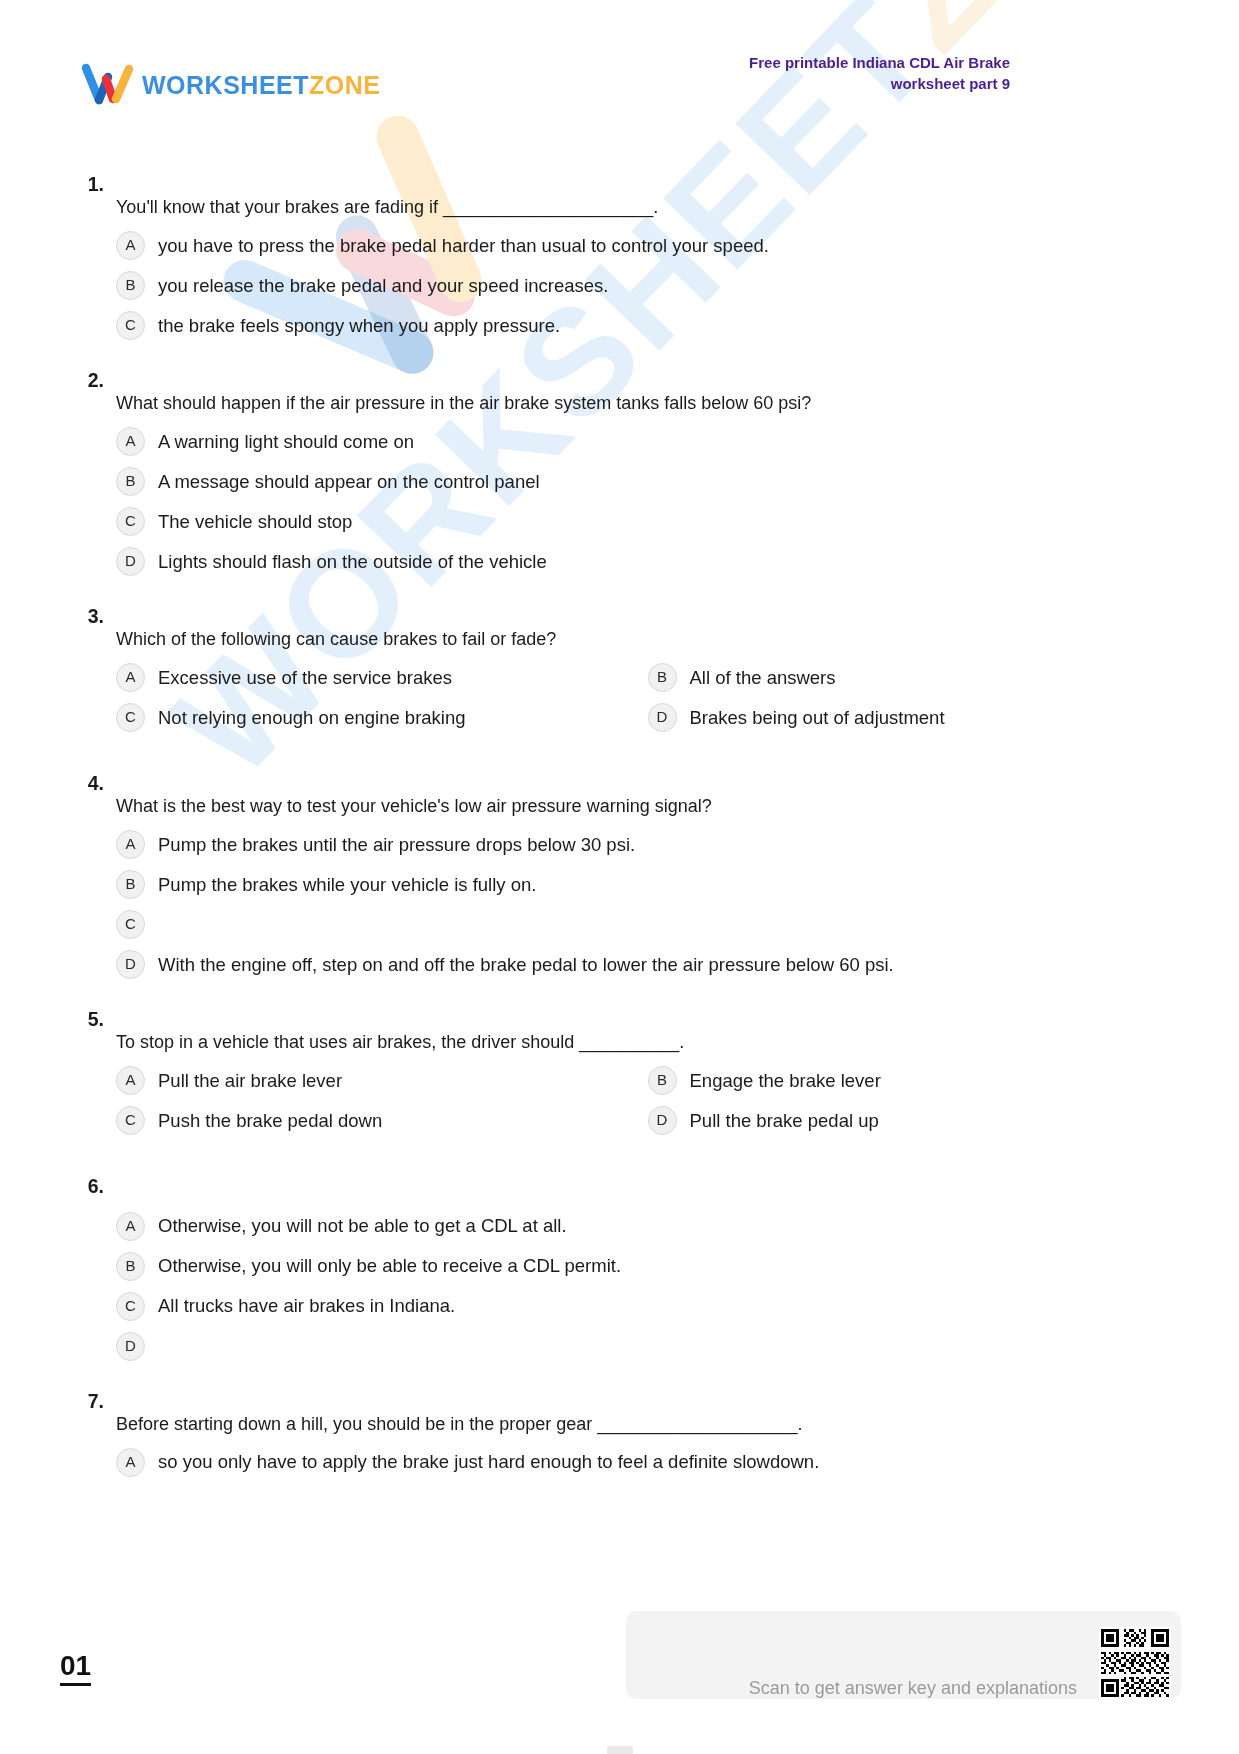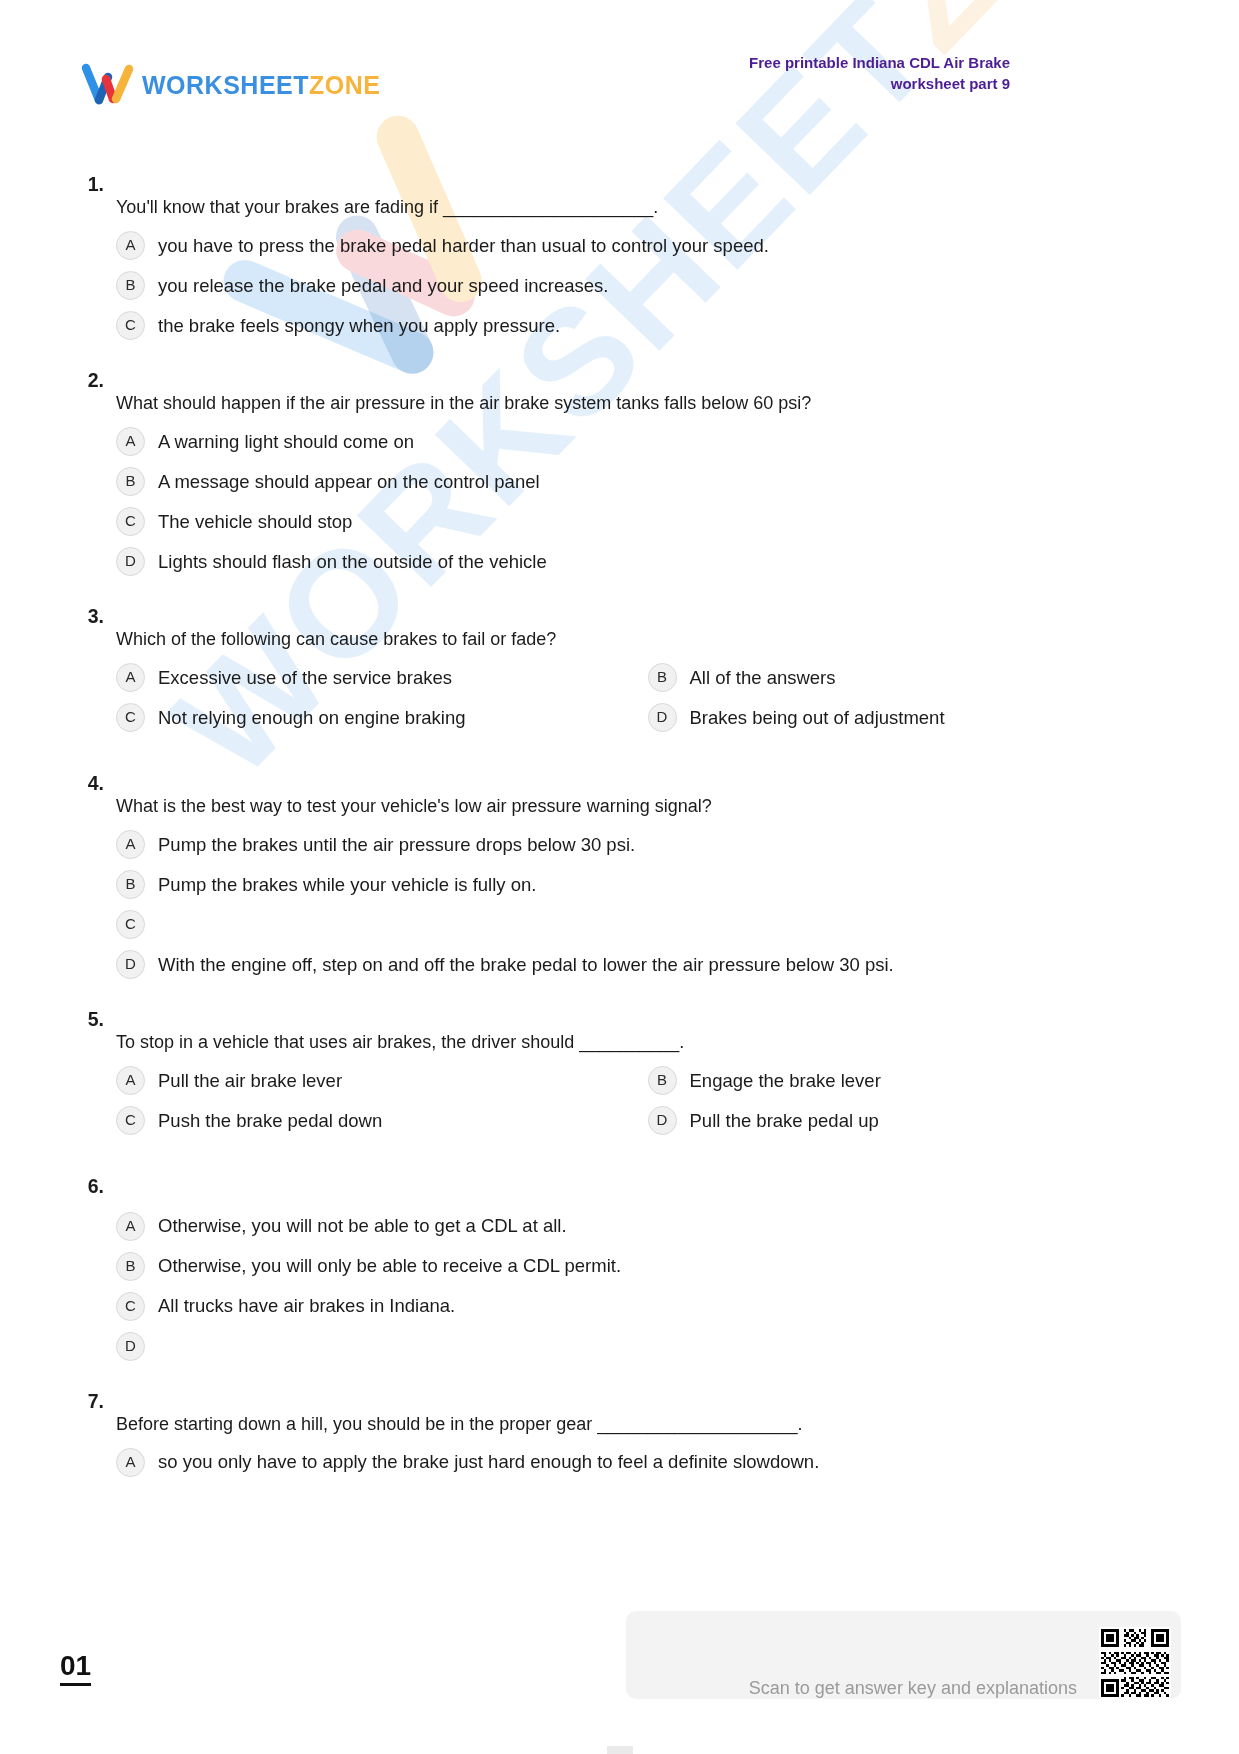--- a/index.html
+++ b/index.html
@@ -331,21 +331,21 @@
           </div>
           <div class="opt">
             <div class="opt-letter">B</div>
             <div class="opt-text">Pump the brakes while your vehicle is fully on.</div>
           </div>
           <div class="opt">
             <div class="opt-letter">C</div>
           </div>
           <div class="opt">
             <div class="opt-letter">D</div>
-            <div class="opt-text">With the engine off, step on and off the brake pedal to lower the air pressure below 30 psi.</div>
+            <div class="opt-text">With the engine off, step on and off the brake pedal to lower the air pressure below 60 psi.</div>
           </div>
         </div>
       </div>
       <div class="question">
         <div class="q-head">
           <div class="q-num">5.</div>
           <div class="q-text">To stop in a vehicle that uses air brakes, the driver should __________.</div>
         </div>
         <div class="options two-col">
           <div class="opt">

